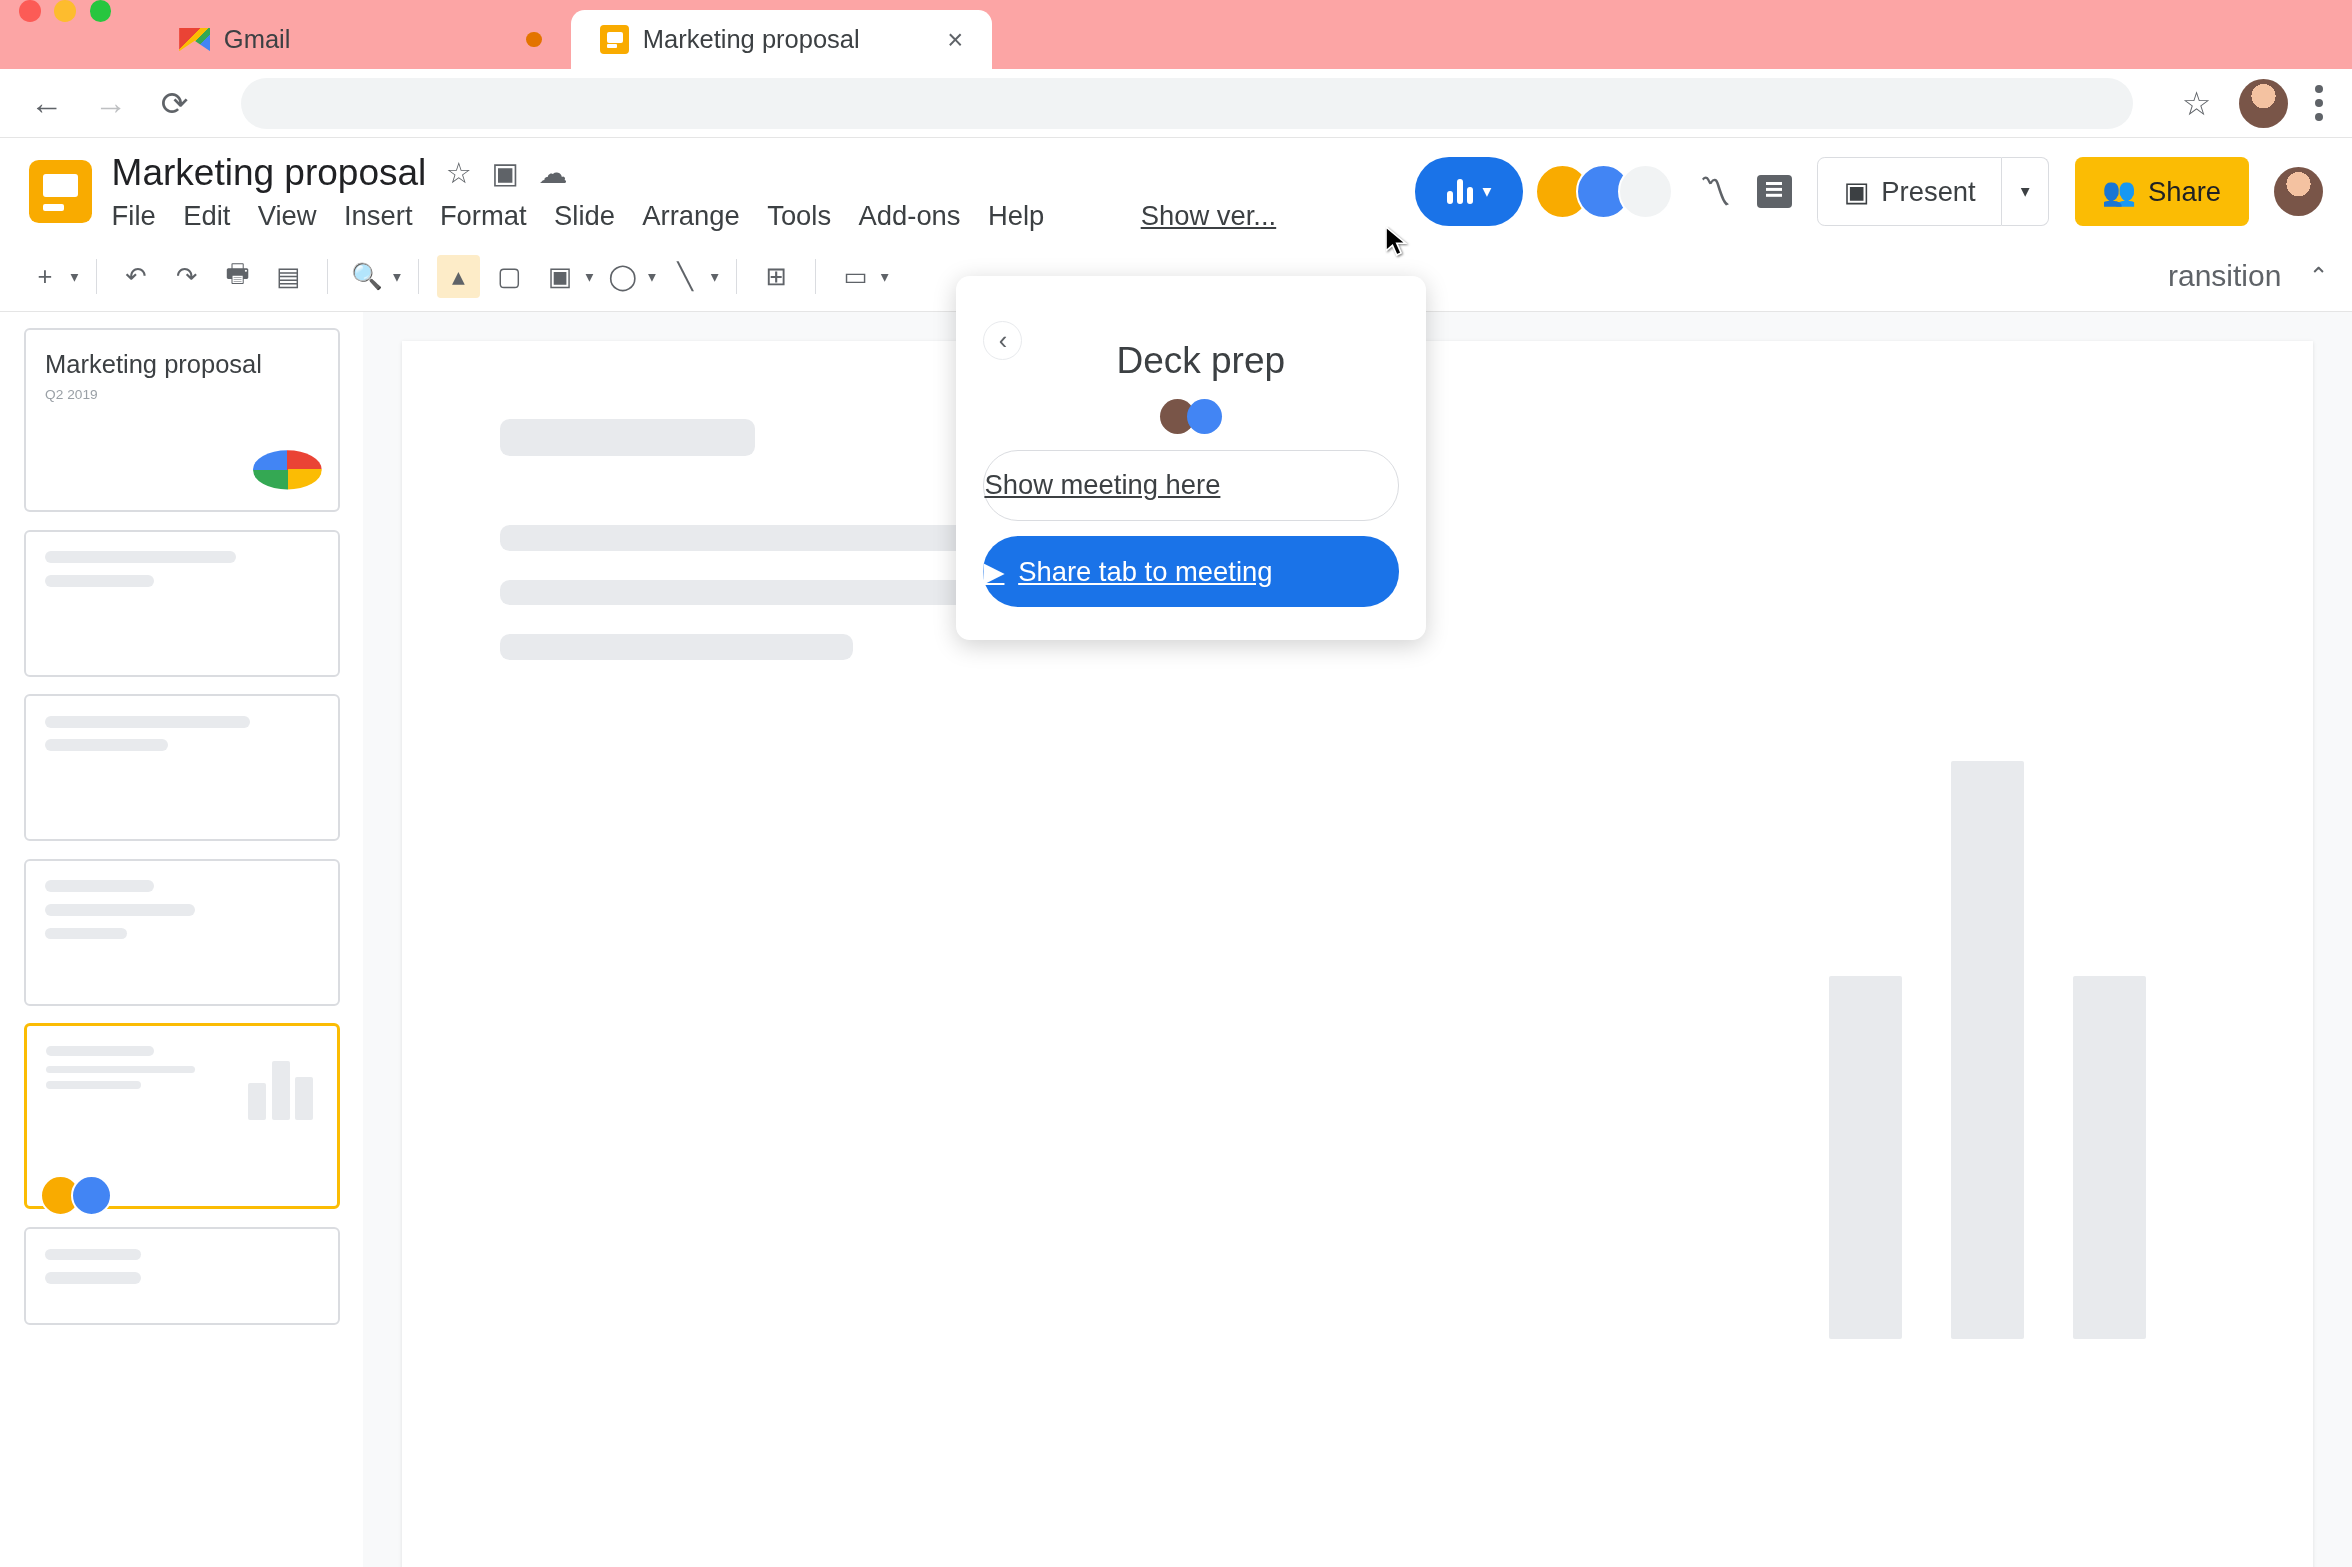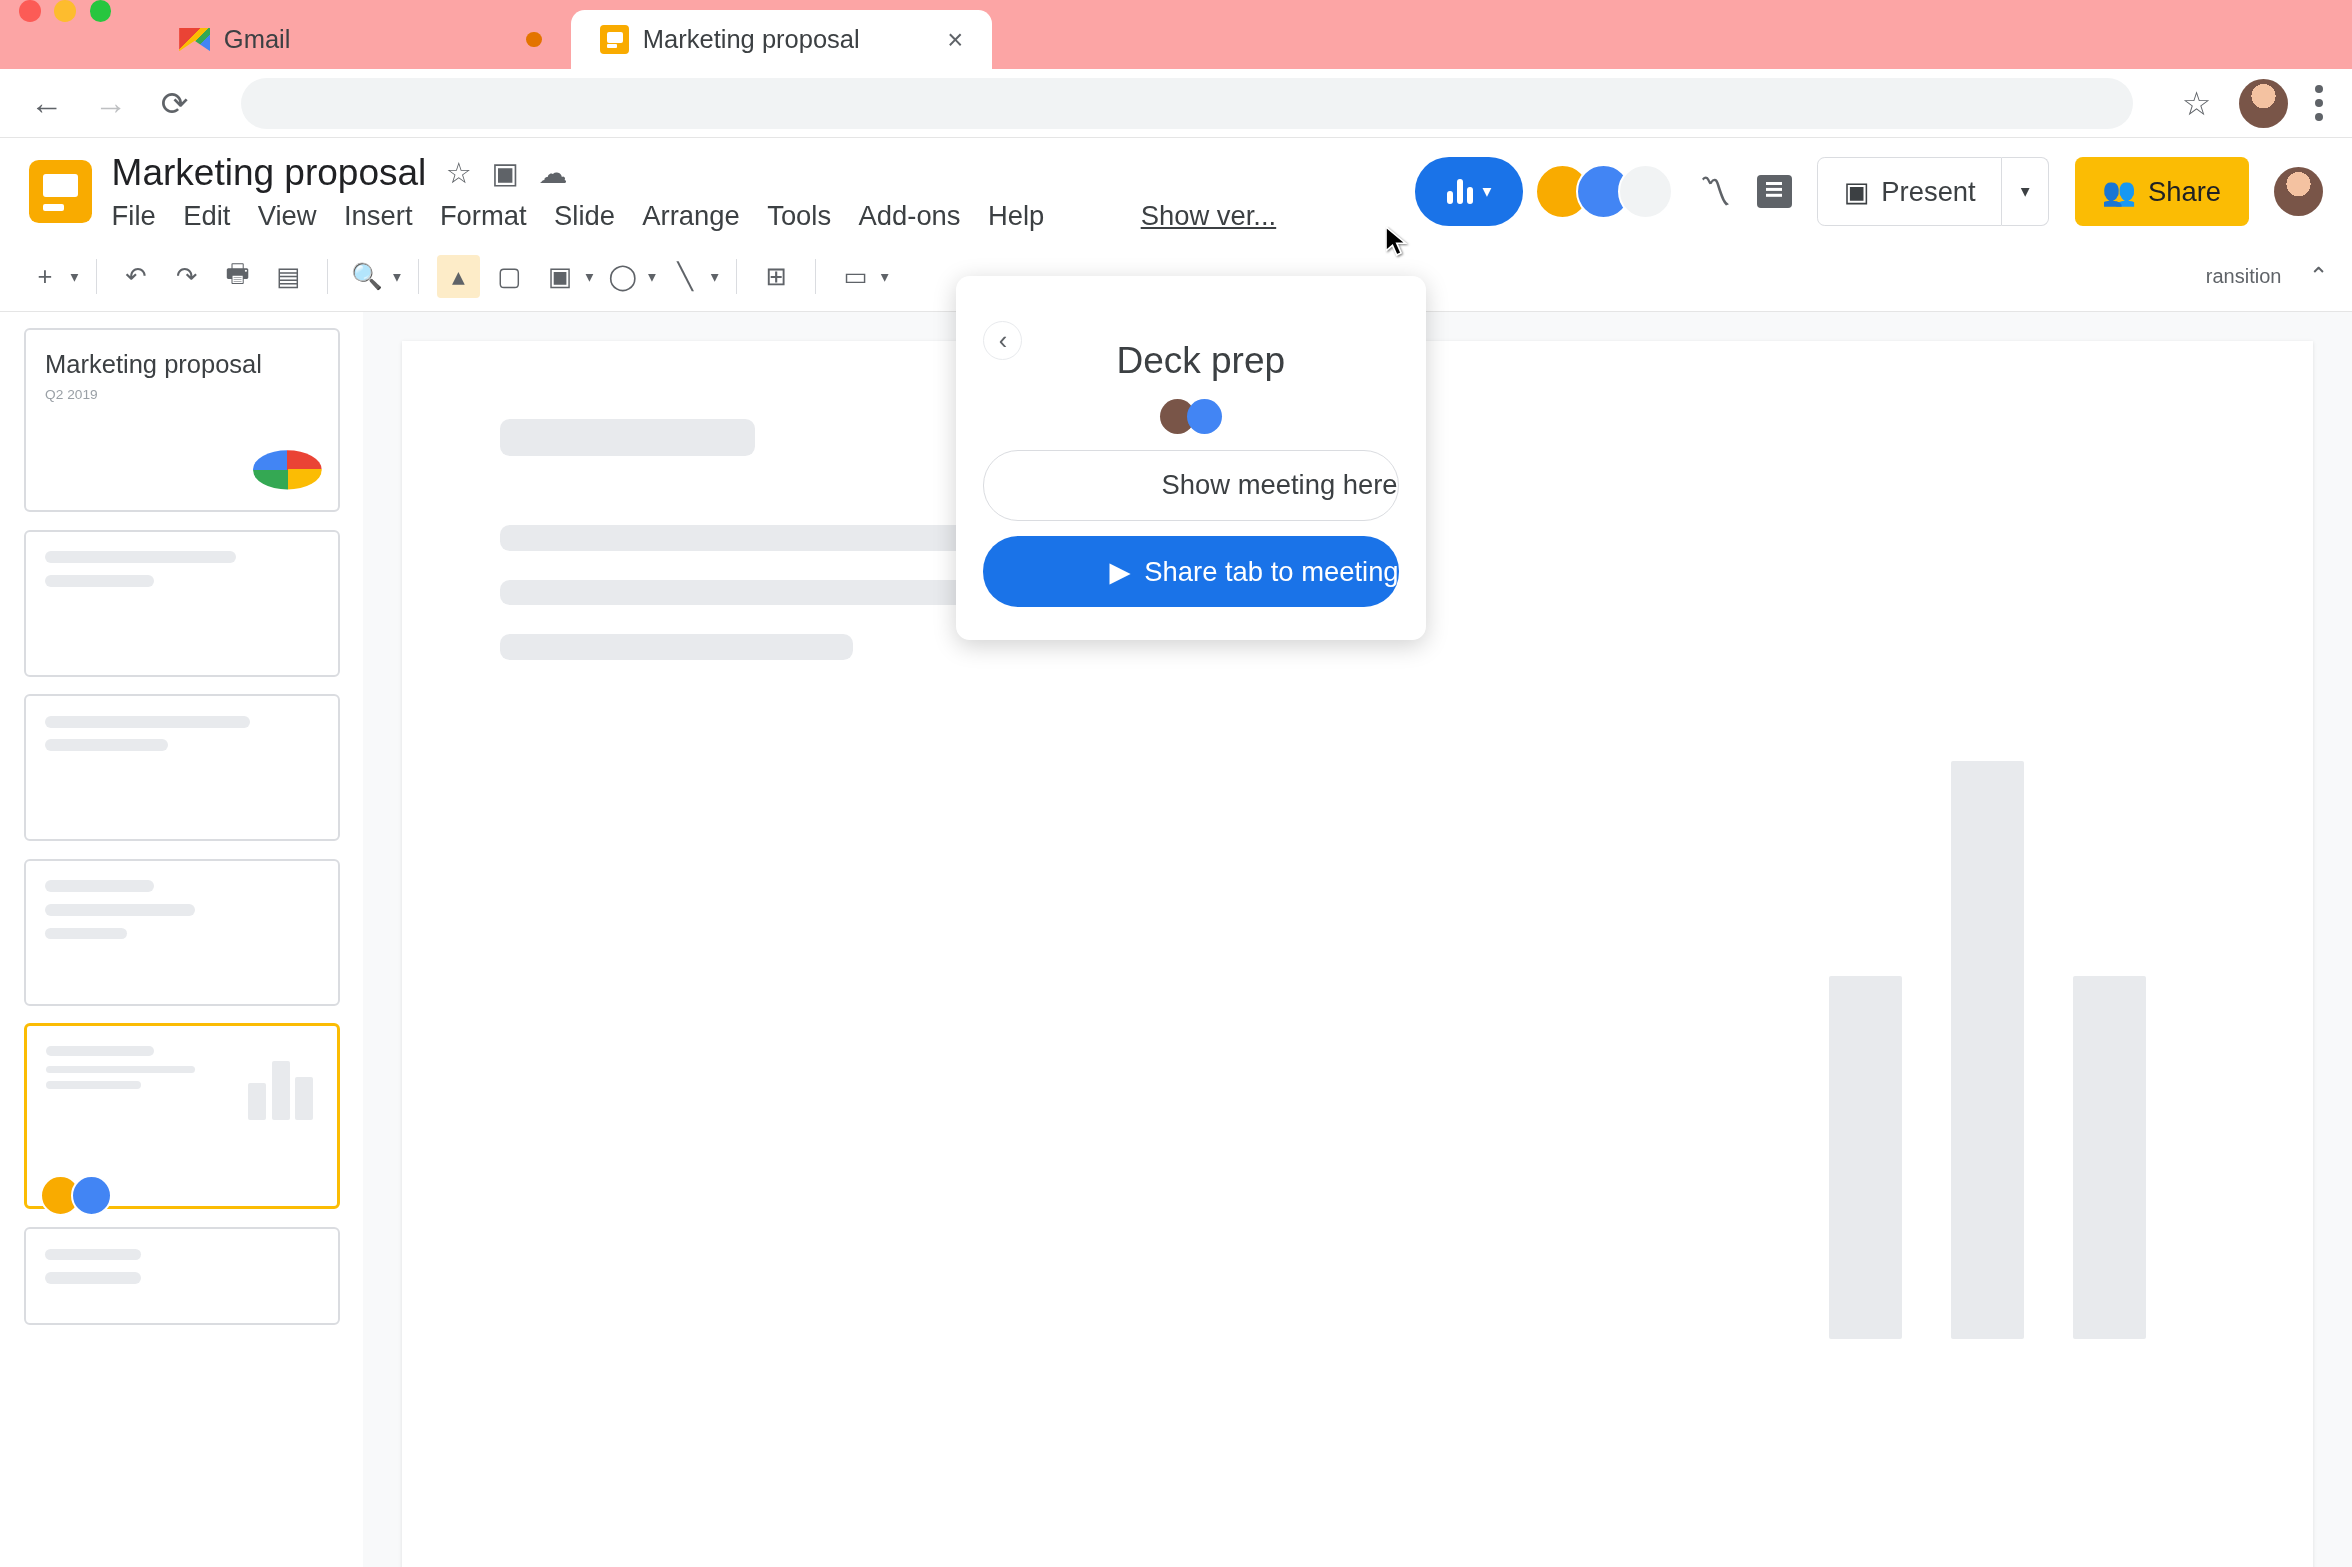--- a/index.html
+++ b/index.html
@@ -61,21 +61,21 @@
 .btn-present { display:flex; align-items:center; gap:11.8px; border:1px solid #dadce0; padding:0 25.5px; height:69px; border-radius:7.8px; font-size:27.4px; color:#3c4043; }
 .btn-drop { border:1px solid #dadce0; border-left:none; height:69px; width:47px; border-radius:0 7.8px 7.8px 0; display:flex; align-items:center; justify-content:center; font-size:17.6px; color:#3c4043; }
 .btn-share { background:#fbbc04; display:flex; align-items:center; gap:11.8px; padding:0 27.4px; height:69px; border-radius:7.8px; font-size:27.4px; color:#202124; font-weight:500; }
 
 
 .tools { height:71px; border-bottom:1px solid #e5e5e5; display:flex; align-items:center; padding:0 23.5px; gap:7.8px; font-size:25.5px; color:#5f6368; }
 .tbtn { width:43px; height:43px; display:flex; align-items:center; justify-content:center; border-radius:3.9px; }
 .tbtn.sel { background:#fdecc8; }
 .tsep { width:1px; height:35px; background:#dadce0; margin:0 9.8px; }
 .tdrop { font-size:15.7px; color:#5f6368; margin-left:-3.9px; }
-.trans { margin-left:auto; margin-right:19.6px; font-size:20px; color:#5f6368; }
+.trans { margin-left:auto; margin-right:19.6px; font-size:30px; color:#5f6368; }
 .chev { font-size:23.5px; color:#5f6368; }
 
 
 .workspace { display:flex; height:calc(100% - 276px); }
 .filmstrip { width:363px; padding:15.7px 23.5px; overflow:hidden; }
 .thumb { border:2px solid #dadce0; border-radius:5.9px; margin-bottom:17.6px; background:#fff; }
 .thumb.t1 { height:184px; padding:17.6px 19.6px; position:relative; }
 .thumb.t1 .tt { font-size:25.5px; color:#3c4043; line-height:1.3; }
 .thumb.t1 .sub { font-size:13.7px; color:#9aa0a6; margin-top:5.9px; }
 .gc { position:absolute; right:15.7px; bottom:15.7px; width:69px; height:49px; border-radius:50%; background:conic-gradient(#ea4335 0 90deg,#fbbc04 90deg 180deg,#34a853 180deg 270deg,#4285f4 270deg 360deg); clip-path:ellipse(50% 40% at 50% 50%); }
@@ -106,21 +106,21 @@
 
 .popover { position:absolute; top:276px; left:956px; width:470px; background:#fff; border-radius:13.7px; box-shadow:0 5.9px 23.5px rgba(0,0,0,0.18); padding:23.5px 27.4px 33px; z-index:10; }
 .pop-hdr { display:flex; align-items:center; gap:19.6px; margin-bottom:17.6px; }
 .back { width:39px; height:39px; border-radius:50%; border:1px solid #e8eaed; display:flex; align-items:center; justify-content:center; color:#5f6368; font-size:25.5px; }
 .pop-title { font-size:37px; color:#3c4043; flex:1; text-align:center; padding-right:39px;margin-top:40px; }
 .pop-avs { display:flex; justify-content:center; }
 .pop-avs div { width:35px; height:35px; border-radius:50%; margin-left:-7.8px; }
 .pop-avs div:first-child{margin-left:0;background:#795548}
 .pop-avs div:last-child{background:#4285f4}
 .pop-sub { text-align:center; font-size:25.5px; color:#5f6368; margin:11.8px 39px 23.5px; line-height:1.4; }
-.pill-btn { width:100%; height:71px; border-radius:35px; display:flex; align-items:center; justify-content:flex-end; font-size:27.4px; gap:13.7px; margin-top:15.7px; }
+.pill-btn { width:100%; height:71px; border-radius:35px; display:flex; align-items:center; justify-content:flex-start; font-size:27.4px; gap:13.7px; margin-top:15.7px;text-decoration:underline; }
 .pill-out { border:1px solid #dadce0; color:#3c4043; background:#fff; }
 .pill-fill { background:#1a73e8; color:#fff; }
 
 .cursor { position:absolute; top:227px; left:1386px; width:21.6px; height:29px; z-index:20; }
 .cursor svg { filter:drop-shadow(1px 1px 1px rgba(0,0,0,0.5)); }
 </style>
 </head>
 <body>
 
 <div class="os-bar">

